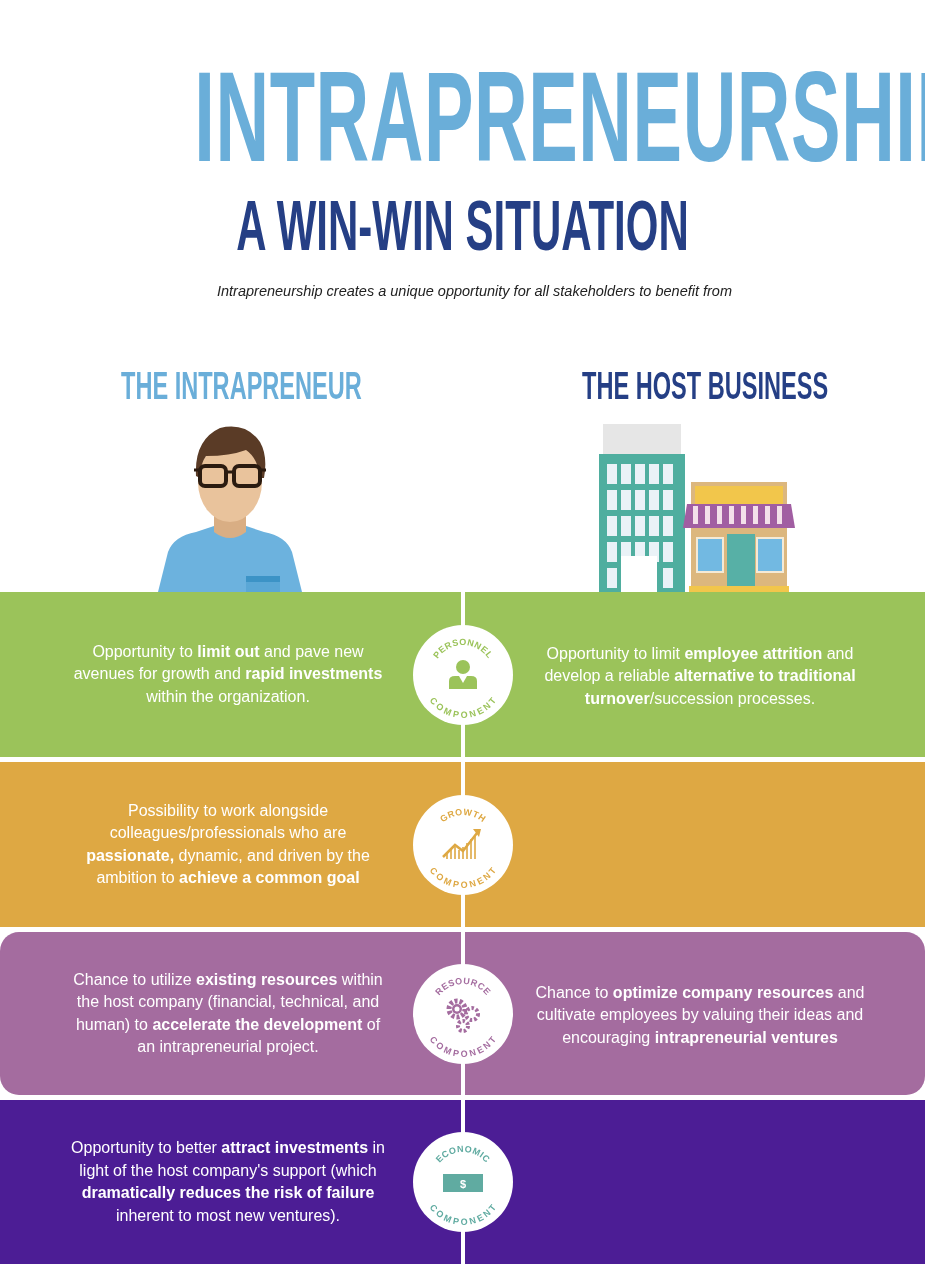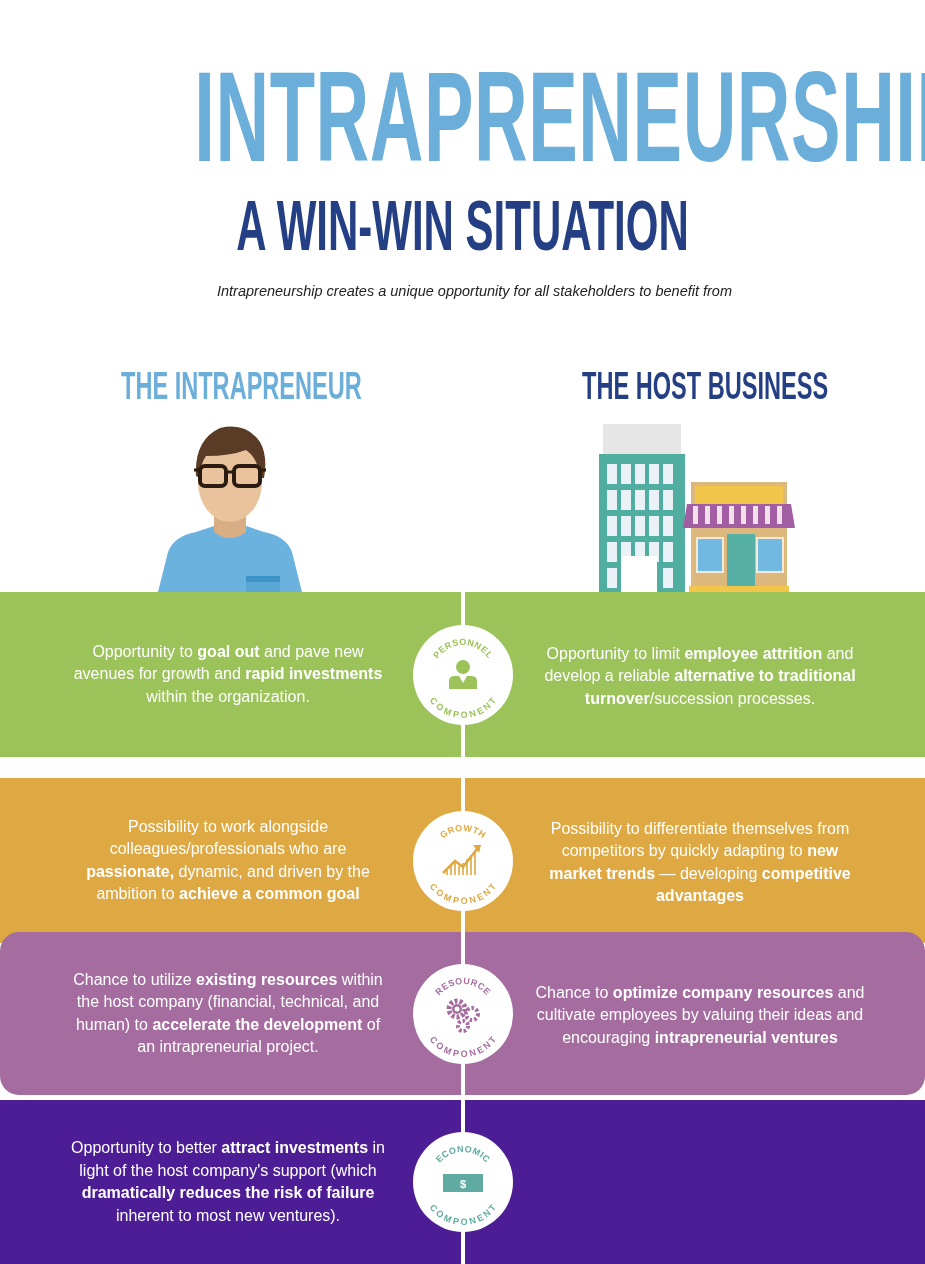--- a/index.html
+++ b/index.html
@@ -47,21 +47,21 @@
   .band .divider {
     position: absolute; left: 461px; top: 0; width: 4px; height: 100%; background: #ffffff;
   }
   .badge {
     position: absolute; left: 413px; width: 100px; height: 100px; border-radius: 50%;
     background: #ffffff; top: 50%; margin-top: -50px;
   }
   .badge svg { width: 100px; height: 100px; display: block; }
 
   .green { top: 592px; height: 165px; background: #9bc35a; }
-  .orange { top: 762px; height: 165px; background: #dea843; margin-top: 16px; }
+  .orange { top: 762px; height: 165px; background: #dea843; }
   .purple { top: 932px; height: 163px; background: #a46c9f; border-radius: 19px; }
   .teal { top: 1100px; height: 164px; background: #4c1d95; }
 </style>
 </head>
 <body>
 
 <div class="title-main">INTRAPRENEURSHIP</div>
 <div class="title-sub">A WIN-WIN SITUATION</div>
 <div class="intro">
   <span>Intrapreneurship creates a unique opportunity for all stakeholders to benefit from</span>
@@ -130,21 +130,21 @@
     </g>
     <rect x="102" y="118" width="26" height="34" fill="#72b9e2" stroke="#f4ead6" stroke-width="2"></rect>
     <rect x="162" y="118" width="26" height="34" fill="#72b9e2" stroke="#f4ead6" stroke-width="2"></rect>
     <rect x="132" y="114" width="28" height="52" fill="#57b0a6"></rect>
     <rect x="94" y="166" width="100" height="6" fill="#f2c64b"></rect>
   </svg>
 </div>
 
 <div class="band green">
   <div class="half left">
-      <p><span>Opportunity to </span><b>goal out</b><span> and pave new avenues for growth and </span><b>rapid investments</b><span> within the organization.</span></p>
+      <p><span>Opportunity to </span><b>limit out</b><span> and pave new avenues for growth and </span><b>rapid investments</b><span> within the organization.</span></p>
     </div>
   <div class="divider"></div>
   <div class="half right">
       <p><span>Opportunity to limit </span><b>employee attrition</b><span> and develop a reliable </span><b>alternative to traditional turnover</b><span>/succession processes.</span></p>
     </div>
   <div class="badge">
     <svg viewBox="0 0 100 100">
       <defs>
         <path id="arcT0" d="M20 50 A30 30 0 0 1 80 50"></path>
         <path id="arcB0" d="M18 52 A32 32 0 0 0 82 52"></path>
@@ -156,23 +156,20 @@
       <path d="M46 51 L50 58 L54 51 Z" fill="#ffffff"></path>
     </svg>
   </div>
 </div>
 
 <div class="band orange">
   <div class="half left">
       <p><span>Possibility to work alongside colleagues/professionals who are </span><b>passionate,</b><span> dynamic, and driven by the ambition to </span><b>achieve a common goal</b></p>
     </div>
   <div class="divider"></div>
-  <div class="half right">
-      <p><span>Possibility to differentiate themselves from competitors by quickly adapting to </span><b>new market trends</b><span> — developing </span><b>competitive advantages</b></p>
-    </div>
   <div class="badge">
     <svg viewBox="0 0 100 100">
       <defs>
         <path id="arcT1" d="M20 50 A30 30 0 0 1 80 50"></path>
         <path id="arcB1" d="M18 52 A32 32 0 0 0 82 52"></path>
       </defs>
       <text font-family="Liberation Sans, sans-serif" font-size="9" font-weight="700" fill="#dea843" letter-spacing="0.5"><textPath href="#arcT1" startOffset="50%" text-anchor="middle">GROWTH</textPath></text>
       <text font-family="Liberation Sans, sans-serif" font-size="9" font-weight="700" fill="#dea843" letter-spacing="0.5" dy="9"><textPath href="#arcB1" startOffset="50%" text-anchor="middle">COMPONENT</textPath></text>
       <g stroke="#dea843" stroke-width="1.6">
         <line x1="34" y1="64" x2="34" y2="58"></line>

